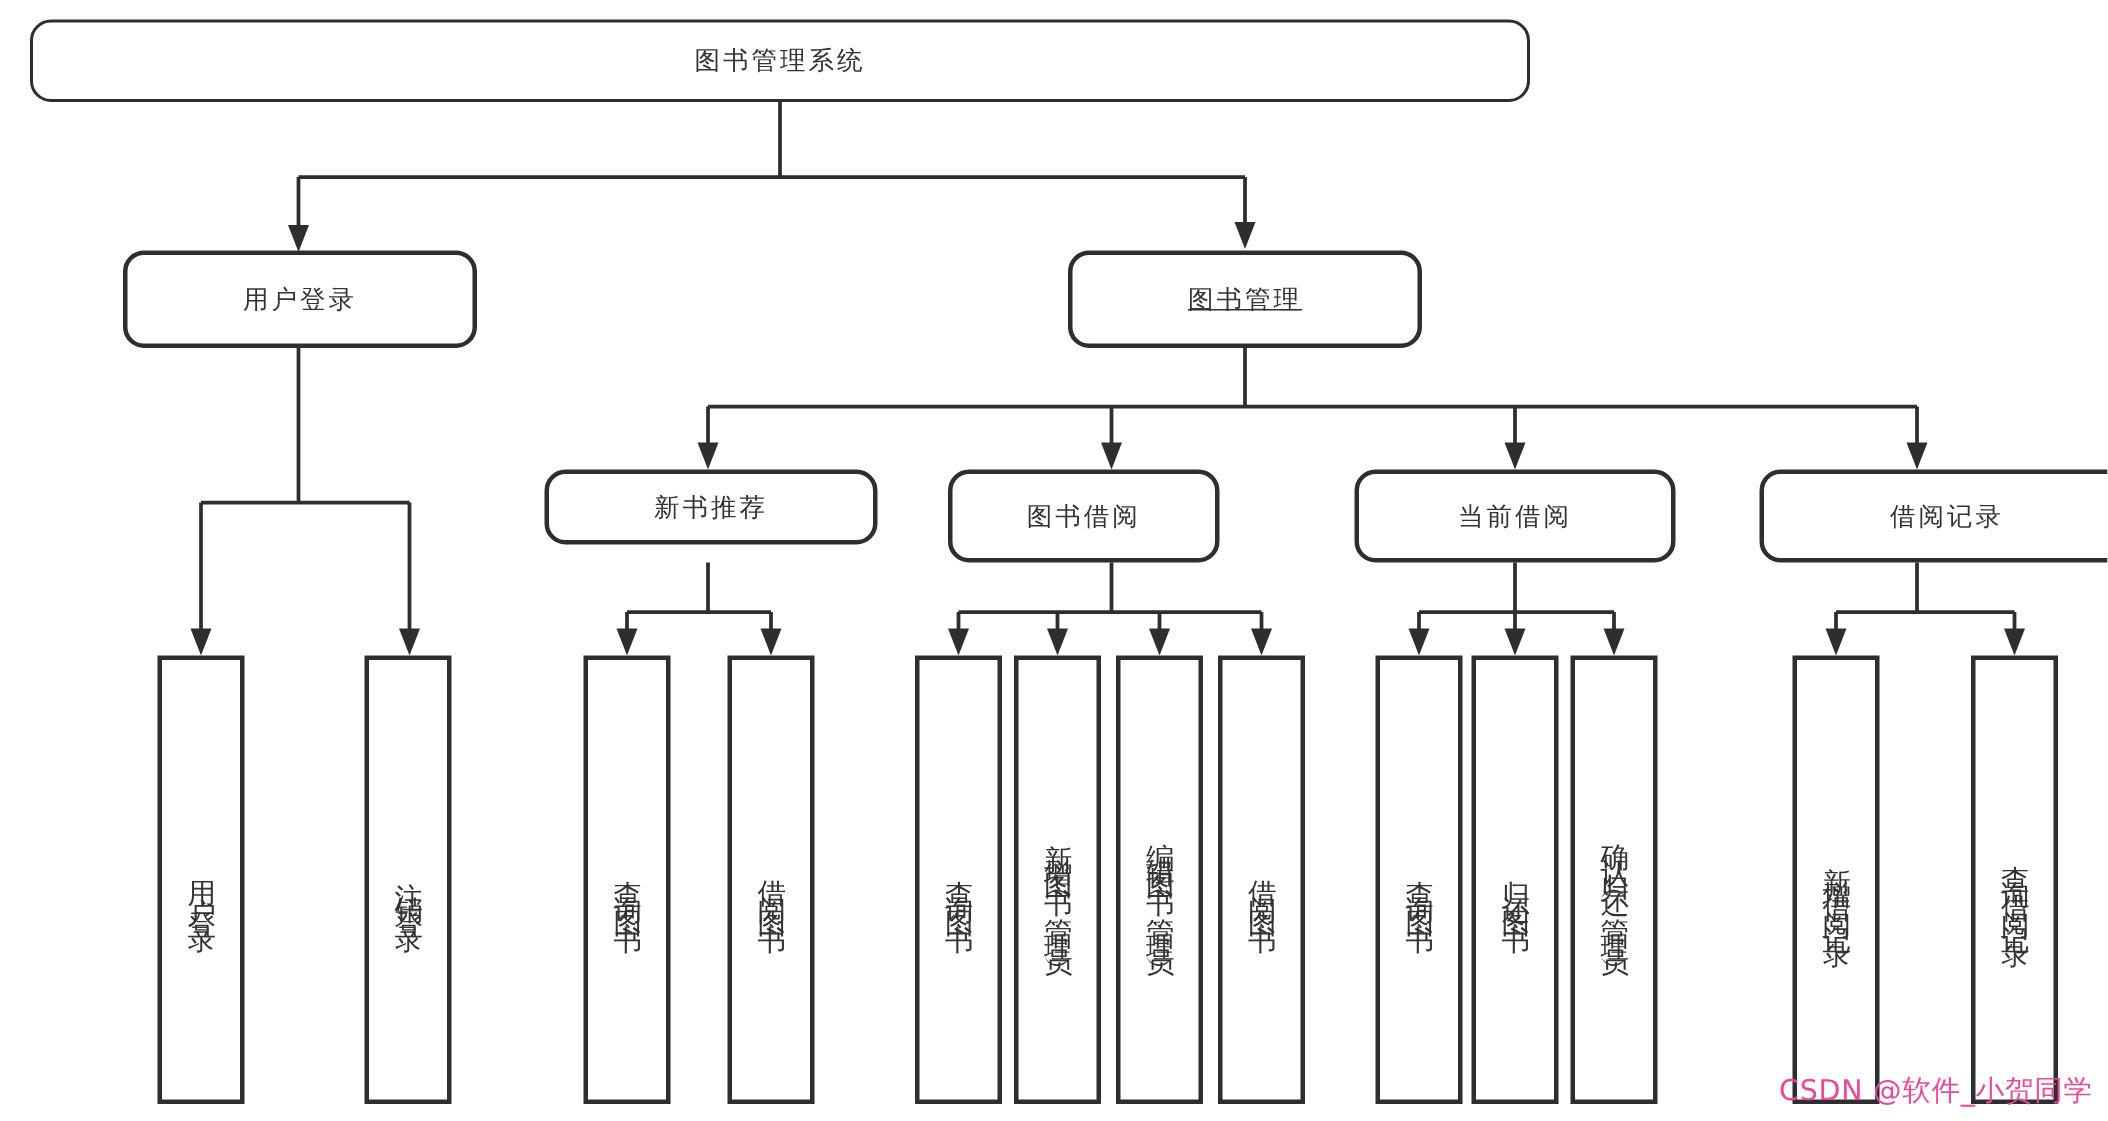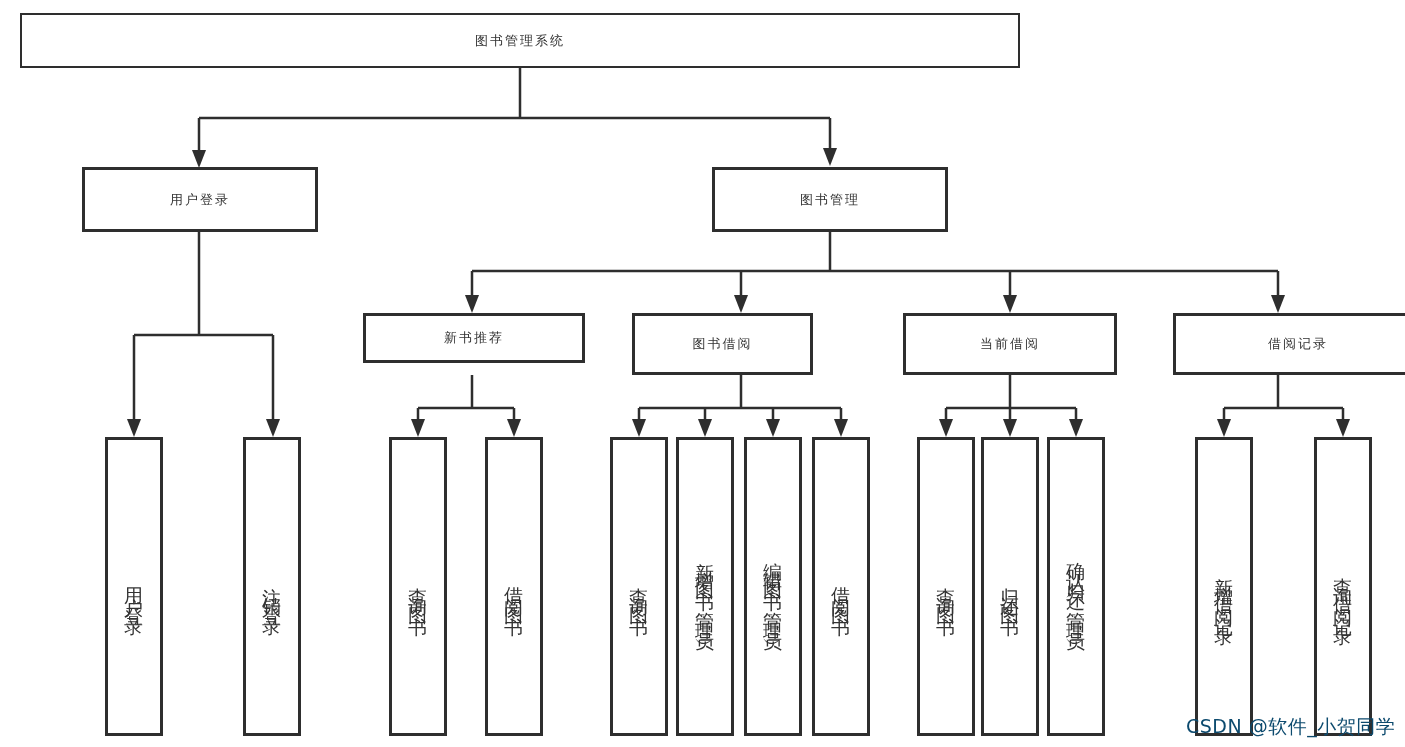--- a/index.html
+++ b/index.html
@@ -26,23 +26,24 @@
     box-sizing: border-box;
     background: #ffffff;
     border: 3px solid #2e2e2e;
     display: flex;
     align-items: center;
     justify-content: center;
     z-index: 1;
     color: #333333;
   }
   .box.h-label {
-    font-size: 13px;
+    font-size: 17px;
     letter-spacing: 2px;
     white-space: nowrap;
+    border-radius: 14px;
   }
   .box.root {
     border-width: 2px;
   }
   .box.tall {
     width: 58px;
     top: 437px;
     height: 299px;
   }
   .vtext {
@@ -54,21 +55,21 @@
     color: #333333;
     text-indent: 0;
     margin-bottom: -10px; 
   }
   #watermark {
     position: absolute;
     left: 1186px;
     top: 714px;
     z-index: 2;
     font-size: 19px;
-    color: #0c4a6e;
+    color: #ec4899;
     white-space: nowrap;
     letter-spacing: 0.5px;
   }
 </style>
 </head>
 <body>
 
 <div id="canvas">
 
   <svg id="connectors" width="1405" height="747" viewBox="0 0 1405 747">
@@ -111,21 +112,21 @@
     </g>
   </svg>
 
   <div class="box root h-label" style="left:20px; top:13px; width:1000px; height:55px;">
     <span>图书管理系统</span>
   </div>
 
   <div class="box h-label" style="left:82px; top:167px; width:236px; height:65px;">
     <span>用户登录</span>
   </div>
-  <div class="box h-label" style="left:712px; top:167px; width:236px; height:65px;">
+  <div class="box h-label" style="left:712px; top:167px; width:236px; height:65px;text-decoration:underline;">
     <span>图书管理</span>
   </div>
 
   <div class="box h-label" style="left:363px; top:313px; width:222px; height:50px;">
     <span>新书推荐</span>
   </div>
   <div class="box h-label" style="left:632px; top:313px; width:181px; height:62px;">
     <span>图书借阅</span>
   </div>
   <div class="box h-label" style="left:903px; top:313px; width:214px; height:62px;">

